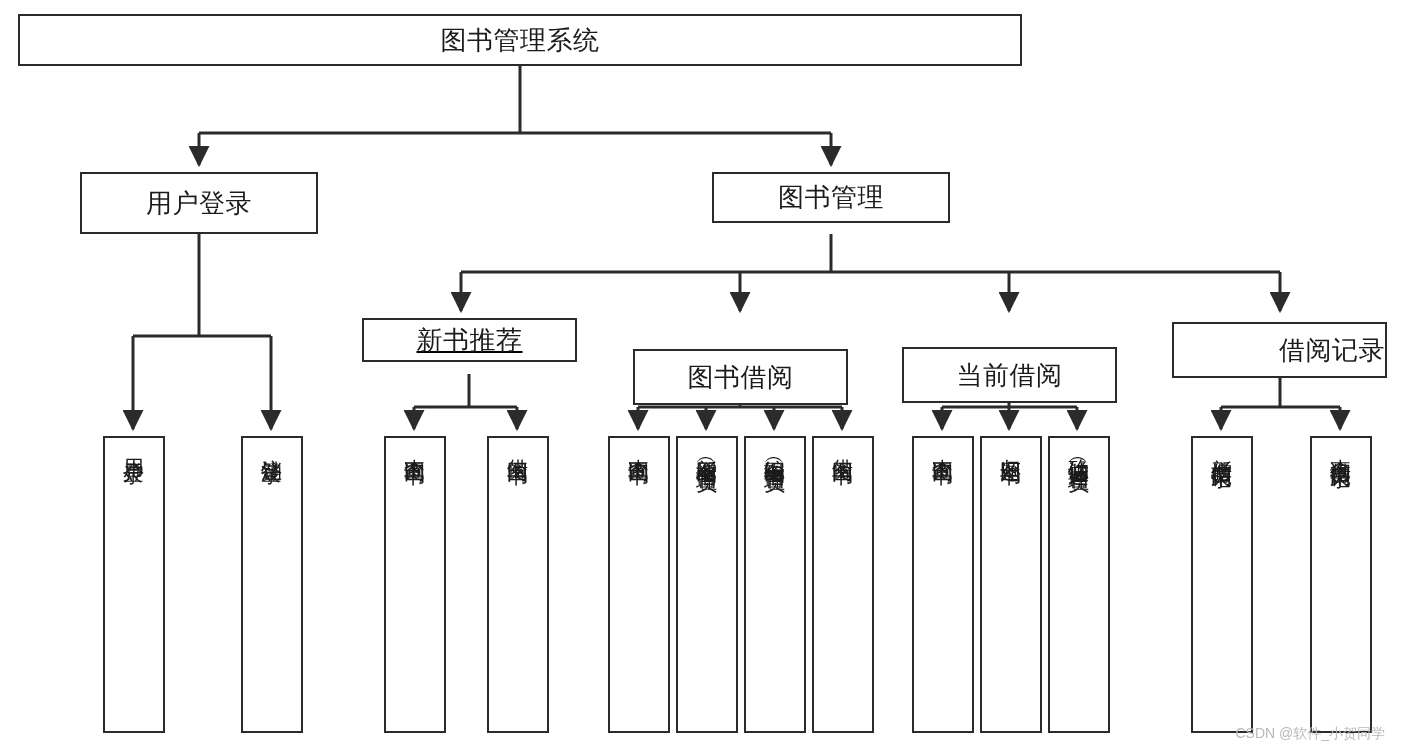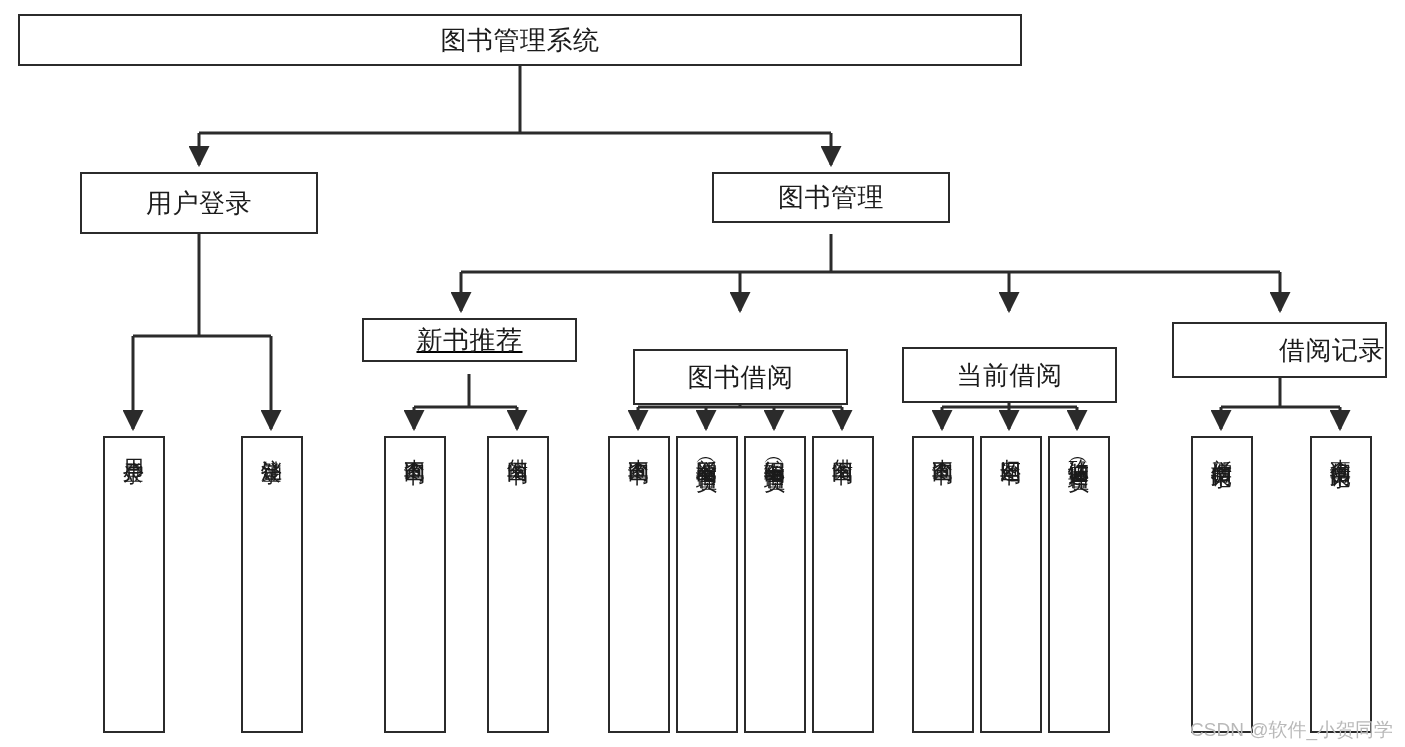--- a/index.html
+++ b/index.html
@@ -52,24 +52,24 @@
     text-orientation: upright;
     -webkit-writing-mode: vertical-rl;
     white-space: nowrap;
     letter-spacing: 2px;
     font-size: 21px;
     line-height: 1;
     padding-top: 4px;
   }
   .watermark {
     position: absolute;
-    right: 12px;
+    right: 20px;
     bottom: 4px;
     color: #b9b9b9;
-    font-size: 19px;
+    font-size: 14px;
     white-space: nowrap;
     user-select: none;
     margin-top: 44px;
   }
 </style>
 </head>
 <body>
 
 <div id="canvas">
 

